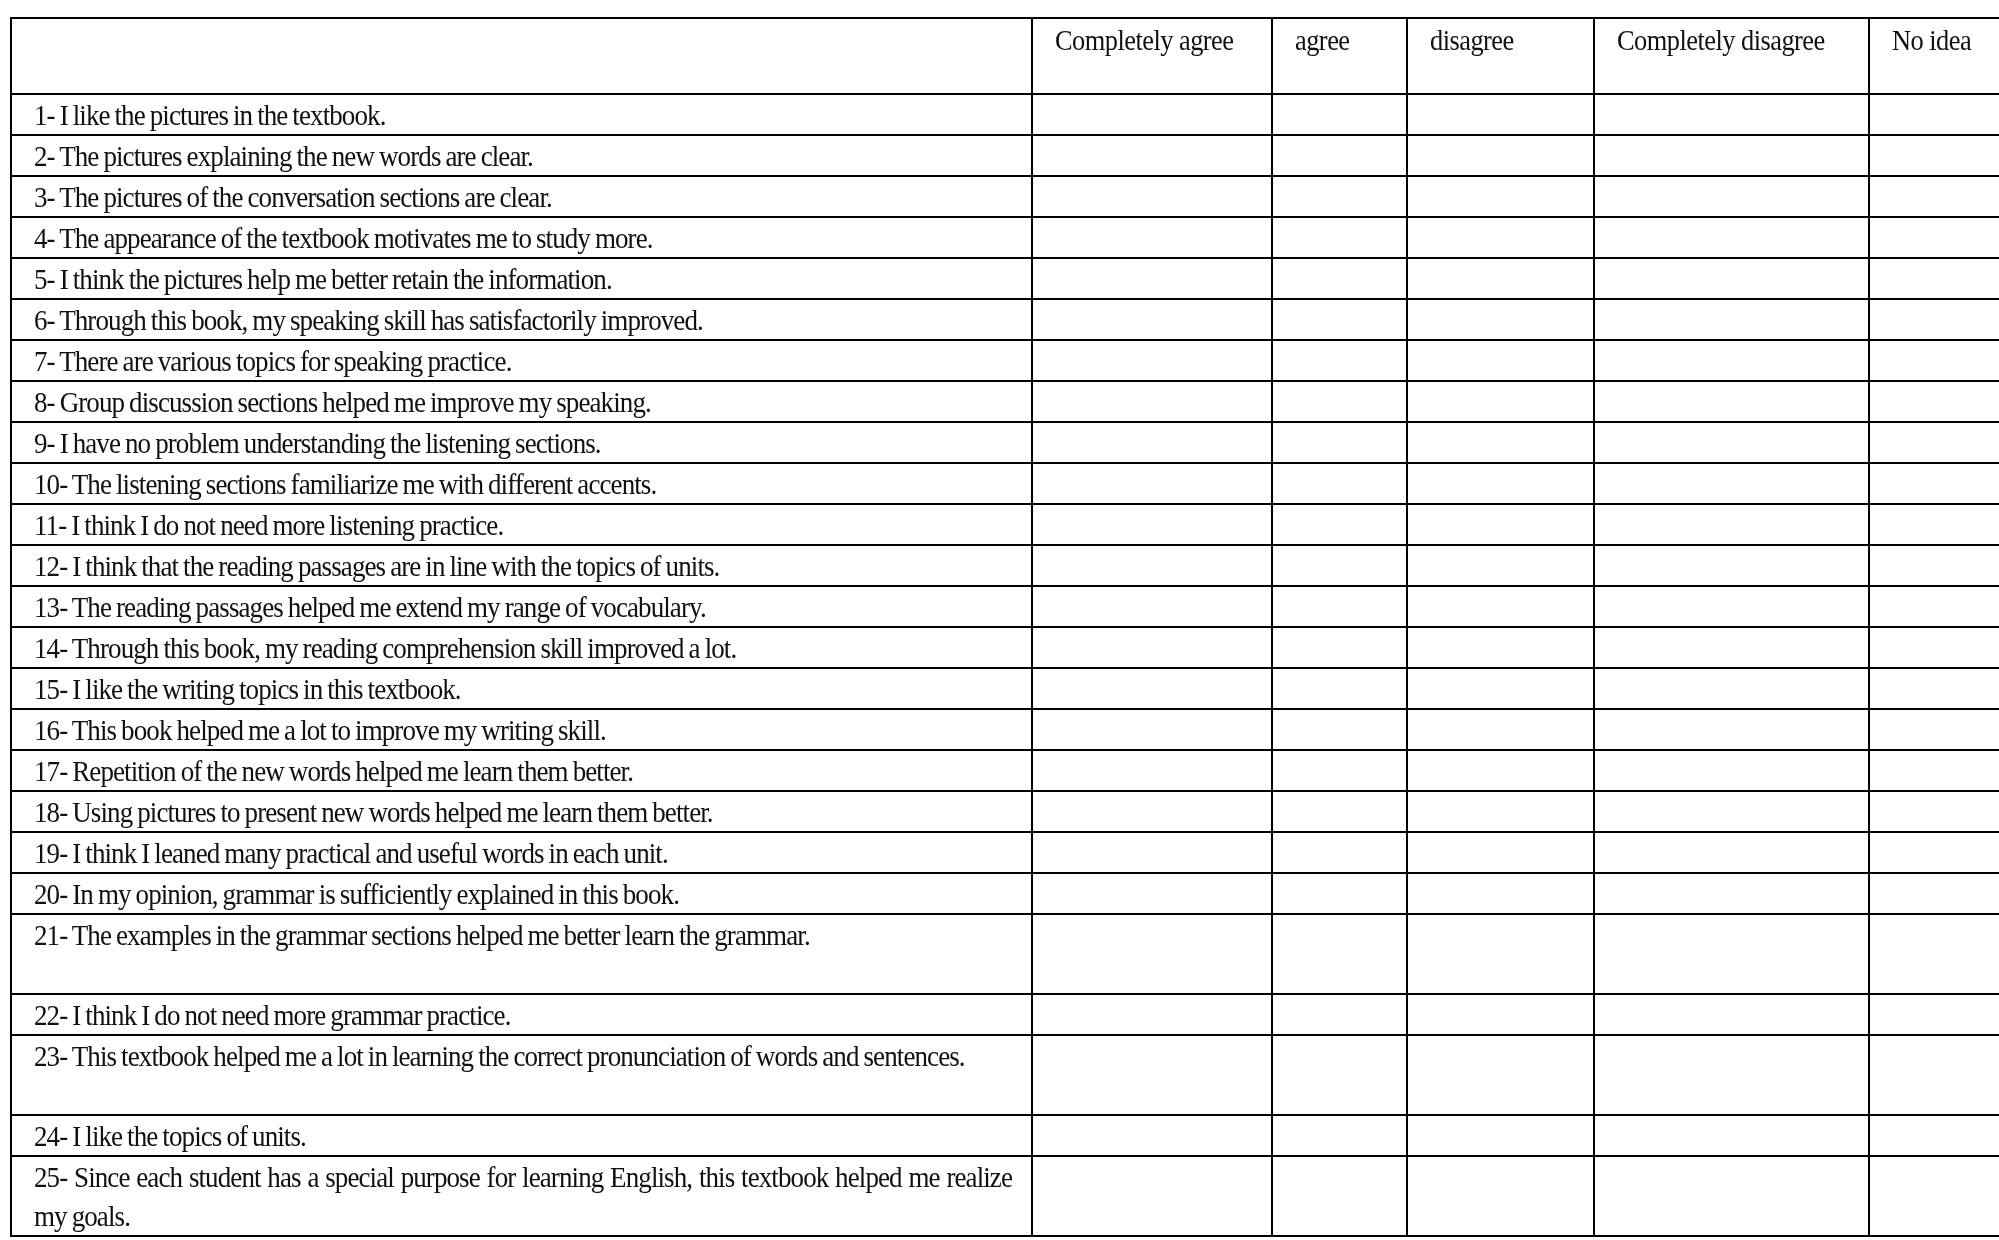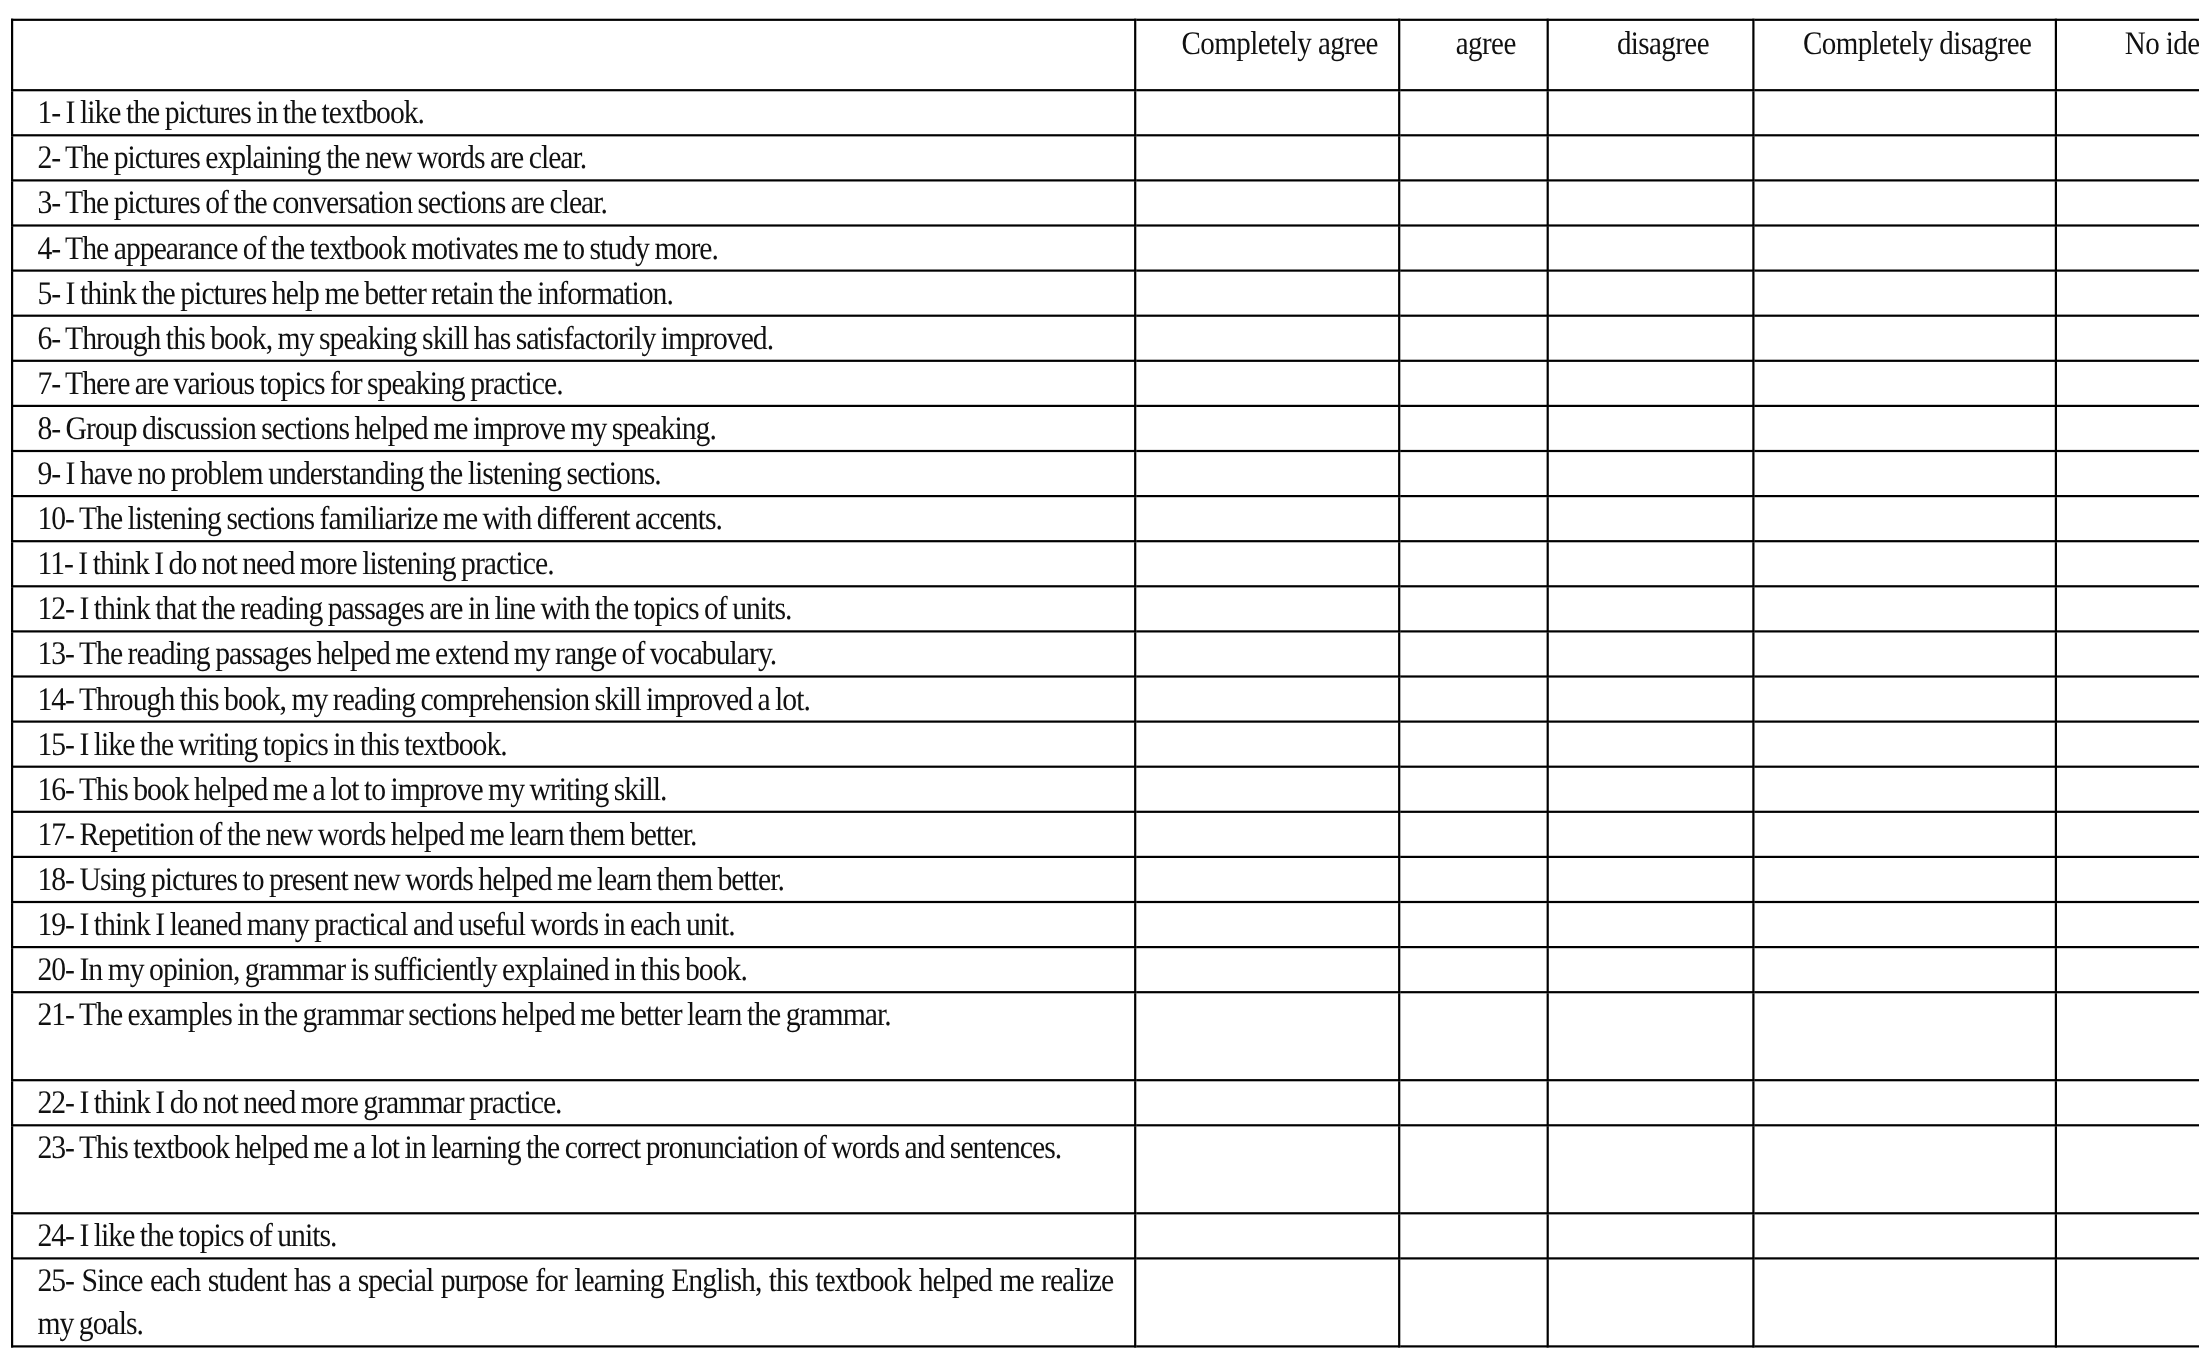--- a/index.html
+++ b/index.html
@@ -35,24 +35,23 @@
       box-sizing: border-box;
     }
     .survey-table .col-statement { width: 1021px; }
     .survey-table .col-ca { width: 240px; }
     .survey-table .col-a { width: 135px; }
     .survey-table .col-d { width: 187px; }
     .survey-table .col-cd { width: 275px; }
     .survey-table .col-ni { width: 182px; }
 
     .survey-table thead th {
-      height: 64px;
+      height: 76px;
       padding-top: 1px;
       letter-spacing: -0.6px;
-      text-align: center;
     }
     .survey-table tbody tr { height: 40.4px; }
     .survey-table tbody tr.two-line { height: 80px; }
 
     .statement-cell {
       padding-left: 22px !important;
       padding-right: 18px !important;
       letter-spacing: -1px;
       word-spacing: -1px;
       font-size: 30px;

